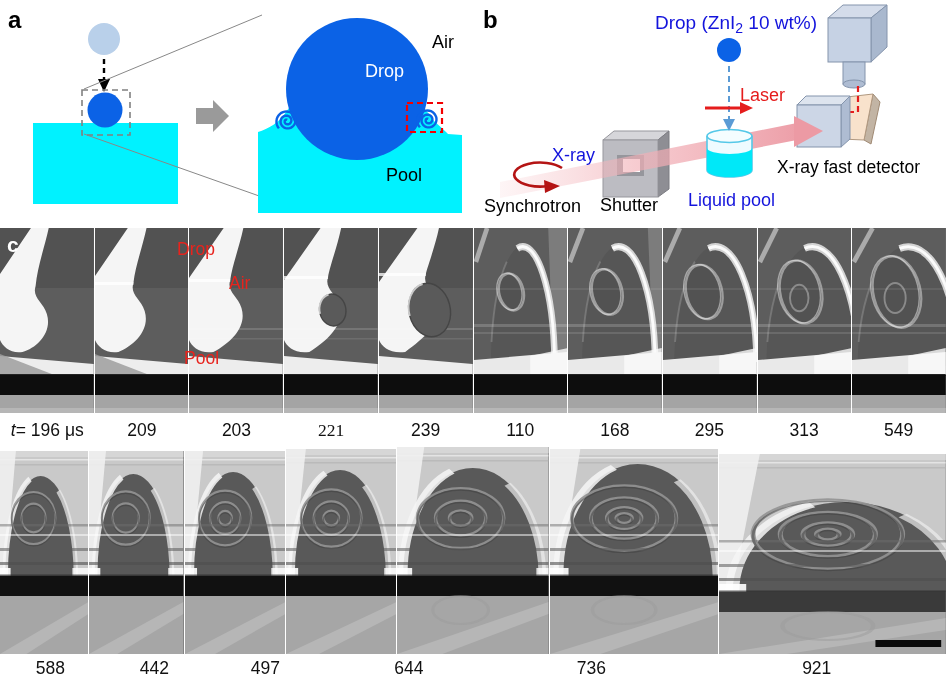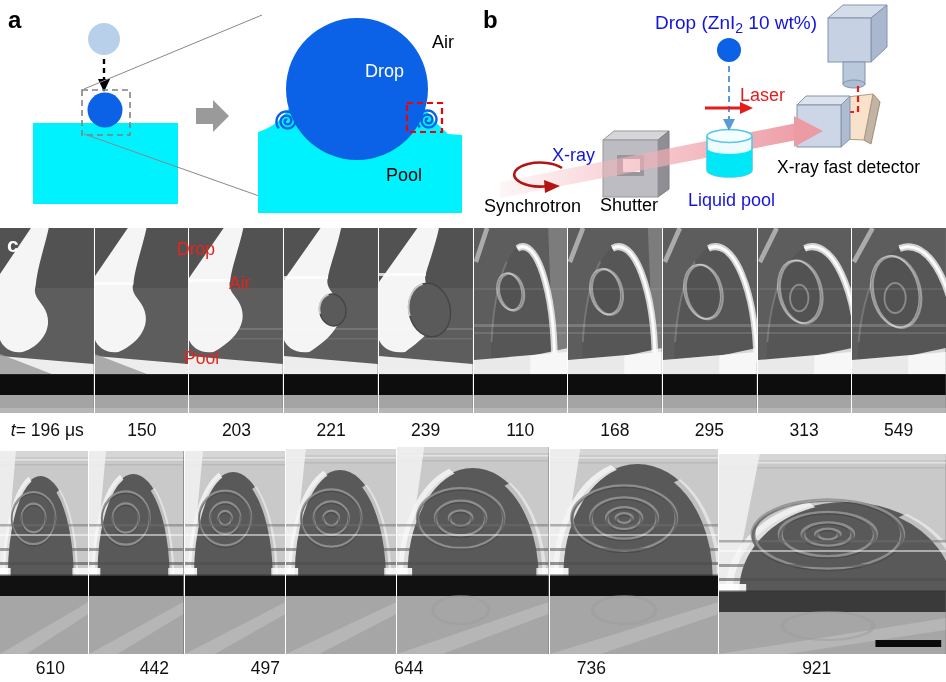--- a/index.html
+++ b/index.html
@@ -332,23 +332,23 @@
           <rect x="0" y="167" width="100" height="18" fill="#a4a4a4"></rect>
           <rect x="0" y="180" width="100" height="5" fill="#b6b6b6"></rect>
         </svg>
       </div>
     </div>
   <div class="time-row" style="top:413px;height:34px;width:946px">
       <div class="time-cell" style="flex: 1 0 0px;">
         <i>t</i>
         <span> = 196 μs</span>
       </div>
-      <div class="time-cell" style="flex: 1 0 0px;">150</div>
+      <div class="time-cell" style="flex: 1 0 0px;">209</div>
       <div class="time-cell" style="flex: 1 0 0px; text-align: right;">203</div>
-      <div class="time-cell" style="flex: 1 0 0px;">221</div>
+      <div class="time-cell" style="flex: 1 0 0px; font-family: Liberation Serif, serif;">221</div>
       <div class="time-cell" style="flex: 1 0 0px;">239</div>
       <div class="time-cell" style="flex: 1 0 0px;">110</div>
       <div class="time-cell" style="flex: 1 0 0px;">168</div>
       <div class="time-cell" style="flex: 1 0 0px;">295</div>
       <div class="time-cell" style="flex: 1 0 0px;">313</div>
       <div class="time-cell" style="flex: 1 0 0px;">549</div>
     </div>
   <div class="frames-row" style="top:447px;height:207px;width:946px;align-items:flex-end">
       <div class="frame" style="flex: 88 0 0px; height: 203px;">
         <svg viewBox="0 0 100 203" preserveAspectRatio="none">
@@ -543,20 +543,20 @@
           <rect x="0" y="136.5" width="100" height="1.5" fill="#2a2a2a" opacity="0.7"></rect>
           <rect x="0" y="138" width="100" height="20" fill="#3a3a3a"></rect>
           <rect x="0" y="158" width="100" height="42" fill="#a6a6a6"></rect>
           <polygon points="0,200 100,164 100,176 30,200" fill="#ffffff" opacity="0.18"></polygon>
           <ellipse cx="48" cy="172" rx="20.0" ry="14" fill="none" stroke="#9b9b9b" opacity="0.5" stroke-width="2"></ellipse>
           <rect x="69" y="186" width="29" height="7" fill="#0a0a0a"></rect>
         </svg>
       </div>
     </div>
   <div class="time-row" style="top:654px;height:28px;width:946px">
-      <div class="time-cell" style="flex: 88 0 0px;">610</div>
+      <div class="time-cell" style="flex: 88 0 0px;">588</div>
       <div class="time-cell" style="flex: 94 0 0px;">442</div>
       <div class="time-cell" style="flex: 100 0 0px;">497</div>
       <div class="time-cell" style="flex: 151 0 0px;">644</div>
       <div class="time-cell" style="flex: 168 0 0px;">736</div>
       <div class="time-cell" style="flex: 226 0 0px;">921</div>
     </div>
 </div>
 
 </body></html>

